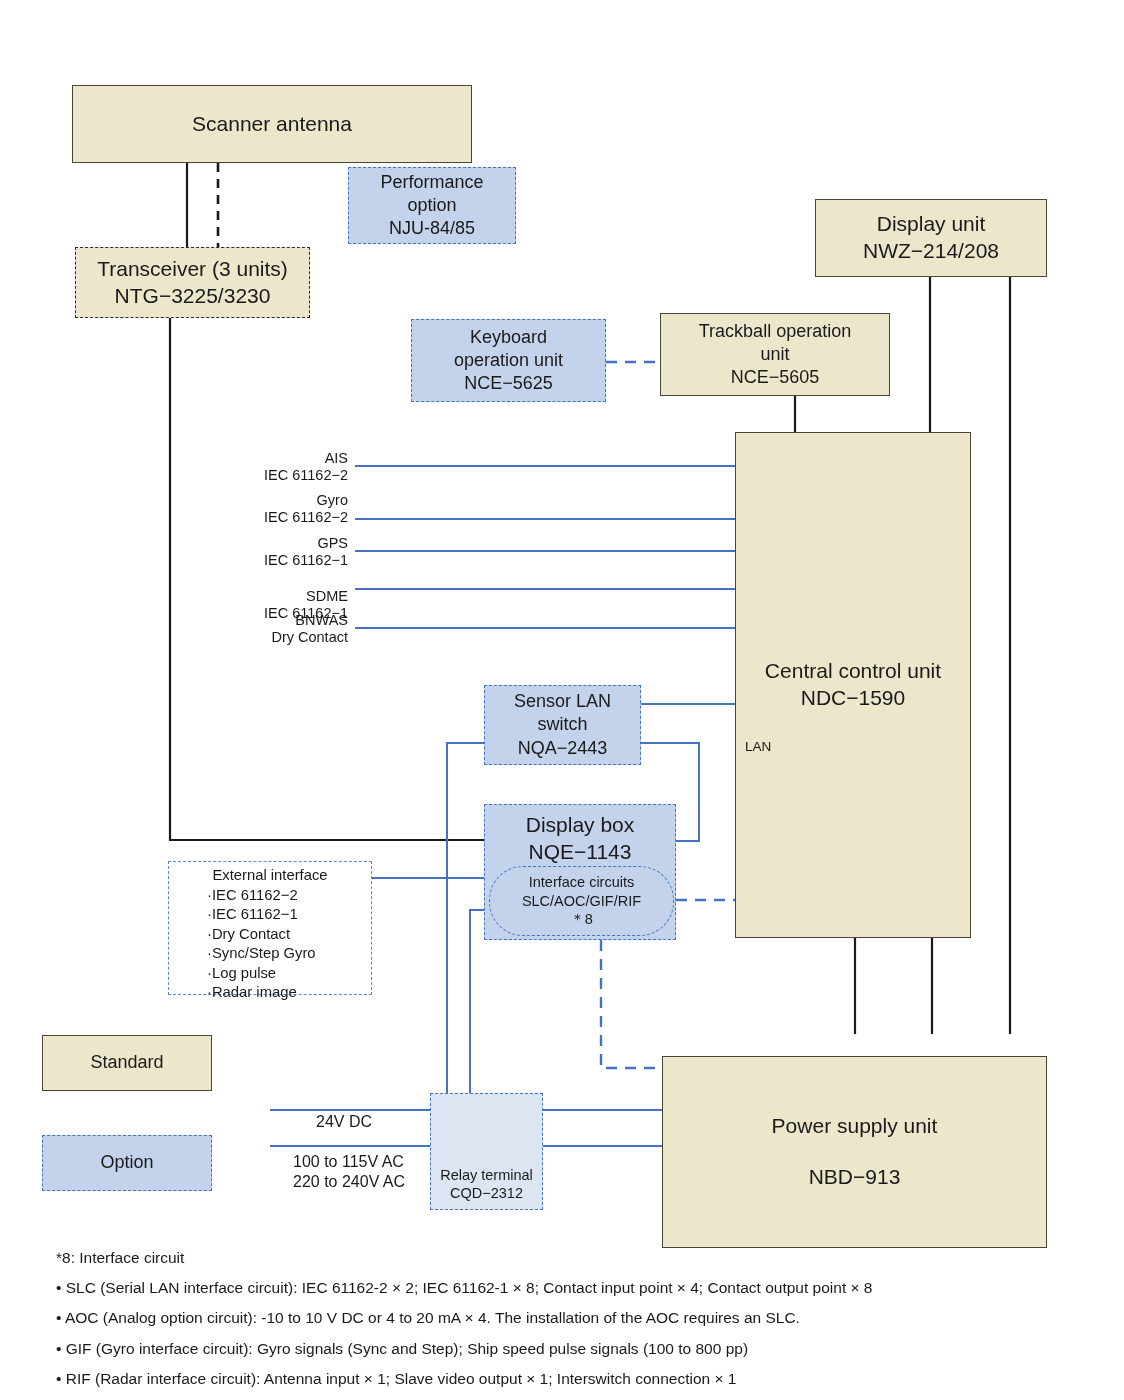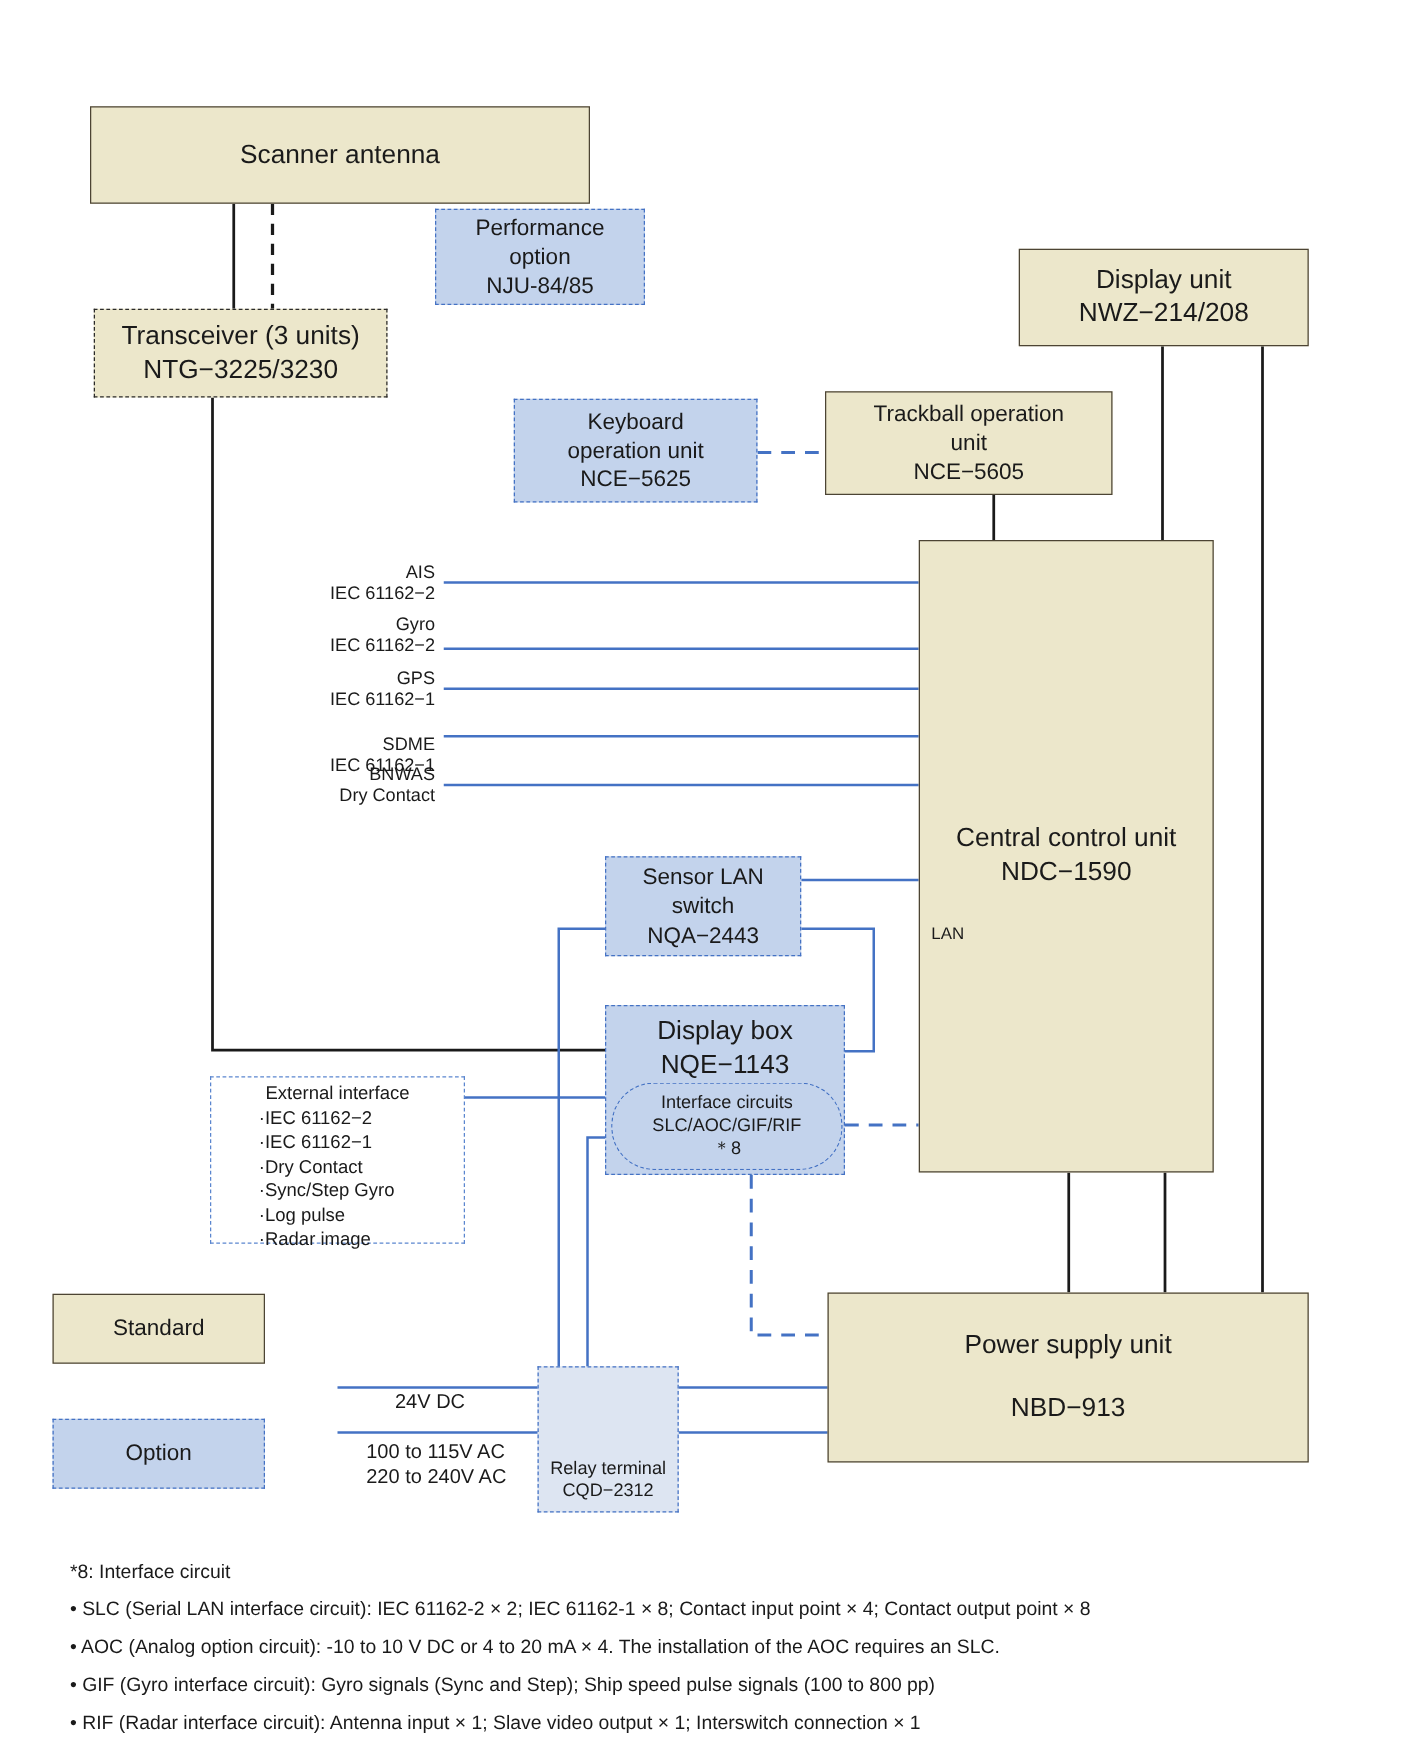--- a/index.html
+++ b/index.html
@@ -123,21 +123,21 @@
     <div class="ln2">Display box</div>
     <div class="ln2">NQE−1143</div>
   </div>
 
   <div class="pill" style="left:489px;top:866px;width:185px;height:70px;">
     <div class="xs">Interface circuits</div>
     <div class="xs">SLC/AOC/GIF/RIF</div>
     <div class="xs">＊8</div>
   </div>
 
-  <div class="box std" style="left:662px;top:1034px;width:385px;height:136px;gap:24px;">
+  <div class="box std" style="left:662px;top:1056px;width:385px;height:192px;gap:24px;">
     <div class="ln1">Power supply unit</div>
     <div class="ln1">NBD−913</div>
   </div>
 
   <div class="box relay" style="left:430px;top:1093px;width:113px;height:117px;justify-content:flex-end;padding-bottom:6px;">
     <div class="xs">Relay terminal</div>
     <div class="xs">CQD−2312</div>
   </div>
 
   <div class="sig" style="left:180px;top:450px;width:168px;">

